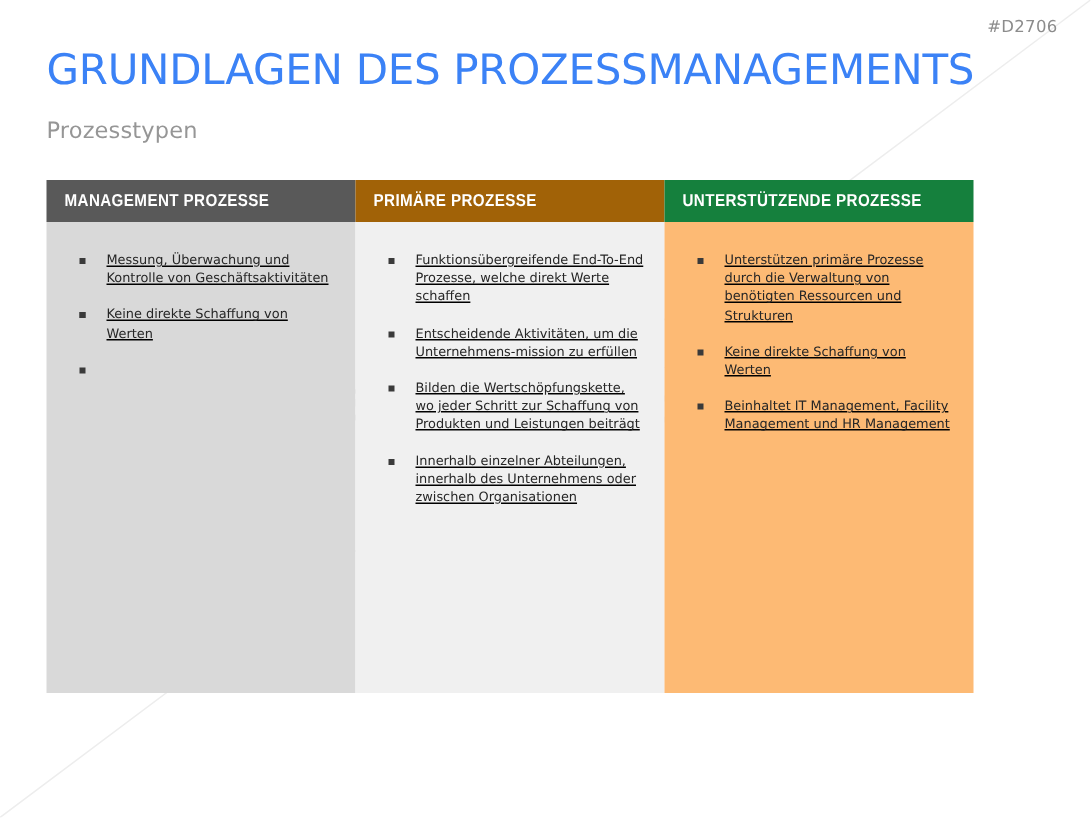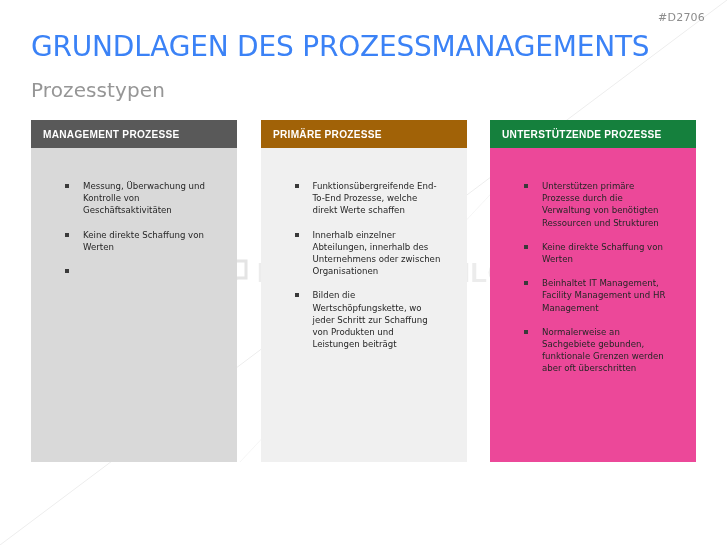--- a/index.html
+++ b/index.html
@@ -77,36 +77,35 @@
     color: #3b82f6;
     letter-spacing: -0.2px;
     white-space: nowrap;
     line-height: 1.1;
   }
   .subtitle {
     position: absolute;
     left: 31px;
     top: 78px;
     font-family: "DejaVu Sans", sans-serif;
-    font-size: 20px;
+    font-size: 15px;
     font-weight: normal;
     color: #969696;
     letter-spacing: 0.1px;
     line-height: 1.2;
   }
 
   
   .columns {
     position: absolute;
     left: 31px;
     top: 120px;
     width: 665px;
     height: 342px;
     display: flex;
-    justify-content: space-between;
   }
   .column {
     width: 206px;
     display: flex;
     flex-direction: column;
   }
   .col-header {
     height: 28px;
     display: flex;
     align-items: center;
@@ -124,22 +123,23 @@
     transform-origin: left center;
     white-space: nowrap;
   }
   .col-body {
     flex: 1 1 auto;
     padding: 16px 10px 10px 10px;
     box-sizing: border-box;
   }
   ul.bullets {
     list-style: none;
-    margin: 16px;
+    margin: 4px;
     padding: 0;
+    text-decoration: underline;
   }
   ul.bullets li {
     position: relative;
     padding-left: 26px;
     margin-bottom: 12px;
     font-family: "DejaVu Sans", sans-serif;
     font-size: 8.6px;
     line-height: 1.42;
     color: #262626;
   }
@@ -194,34 +194,34 @@
       </div>
     </div>
 
     <div class="column">
       <div class="col-header" style="background:#a16207">
         <span class="col-header-text">Primäre Prozesse</span>
       </div>
       <div class="col-body" style="background:#f0f0f0">
         <ul class="bullets">
           <li><span class="bullet-mark"></span><span>Funktionsübergreifende End-To-End Prozesse, welche direkt Werte schaffen</span></li>
+          <li><span class="bullet-mark"></span><span>Entscheidende Aktivitäten, um die Unternehmens-mission zu erfüllen</span></li>
+          <li><span class="bullet-mark"></span><span>Bilden die Wertschöpfungskette, wo jeder Schritt zur Schaffung von Produkten und Leistungen beiträgt</span></li>
           <li><span class="bullet-mark"></span><span>Innerhalb einzelner Abteilungen, innerhalb des Unternehmens oder zwischen Organisationen</span></li>
-          <li><span class="bullet-mark"></span><span>Bilden die Wertschöpfungskette, wo jeder Schritt zur Schaffung von Produkten und Leistungen beiträgt</span></li>
         </ul>
       </div>
     </div>
 
     <div class="column">
       <div class="col-header" style="background:#15803d">
         <span class="col-header-text">Unterstützende Prozesse</span>
       </div>
-      <div class="col-body" style="background:#ec4899">
+      <div class="col-body" style="background:#fdba74">
         <ul class="bullets">
           <li><span class="bullet-mark"></span><span>Unterstützen primäre Prozesse durch die Verwaltung von benötigten Ressourcen und Strukturen</span></li>
           <li><span class="bullet-mark"></span><span>Keine direkte Schaffung von Werten</span></li>
           <li><span class="bullet-mark"></span><span>Beinhaltet IT Management, Facility Management und HR Management</span></li>
-          <li><span class="bullet-mark"></span><span>Normalerweise an Sachgebiete gebunden, funktionale Grenzen werden aber oft überschritten</span></li>
         </ul>
       </div>
     </div>
 
   </div>
 </div>
 
 </body></html>

